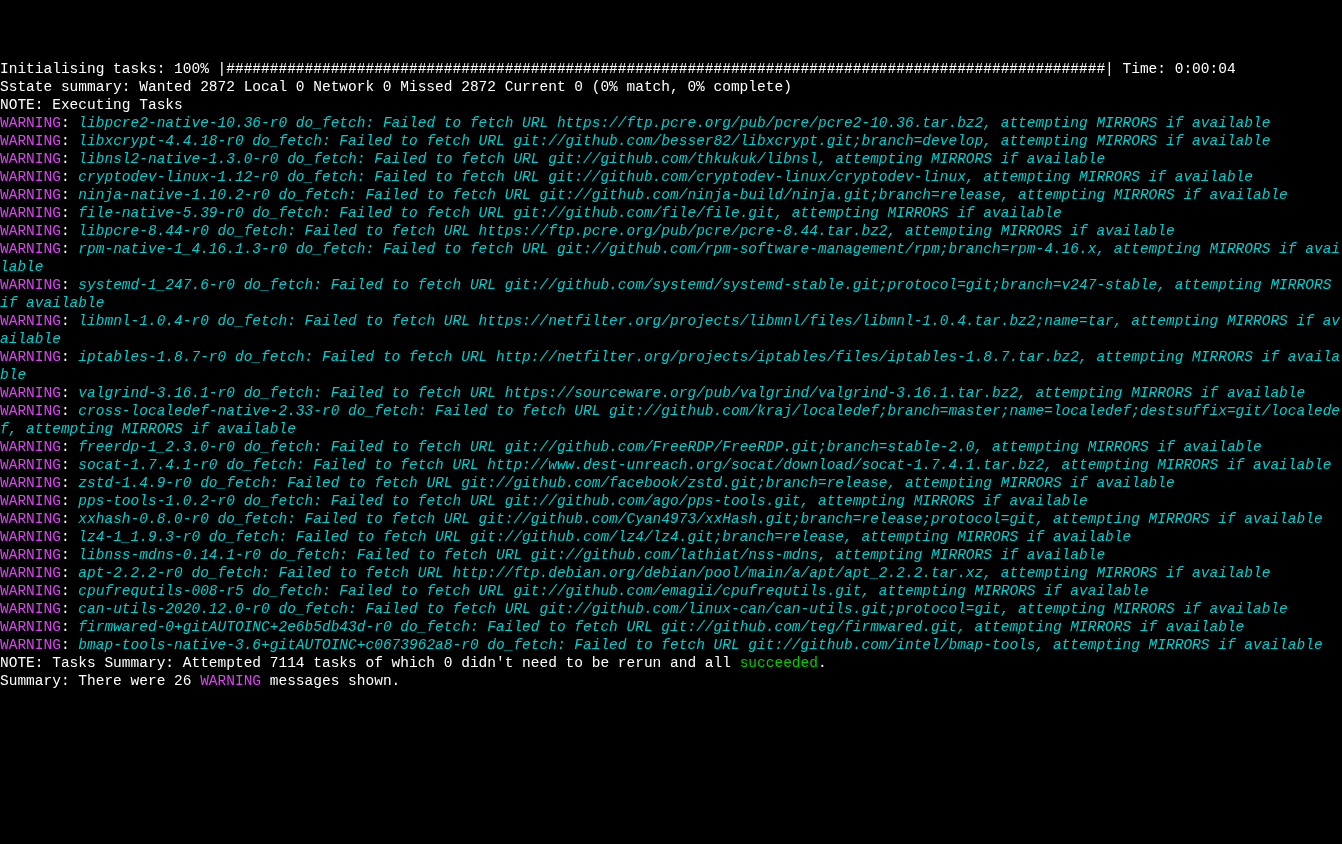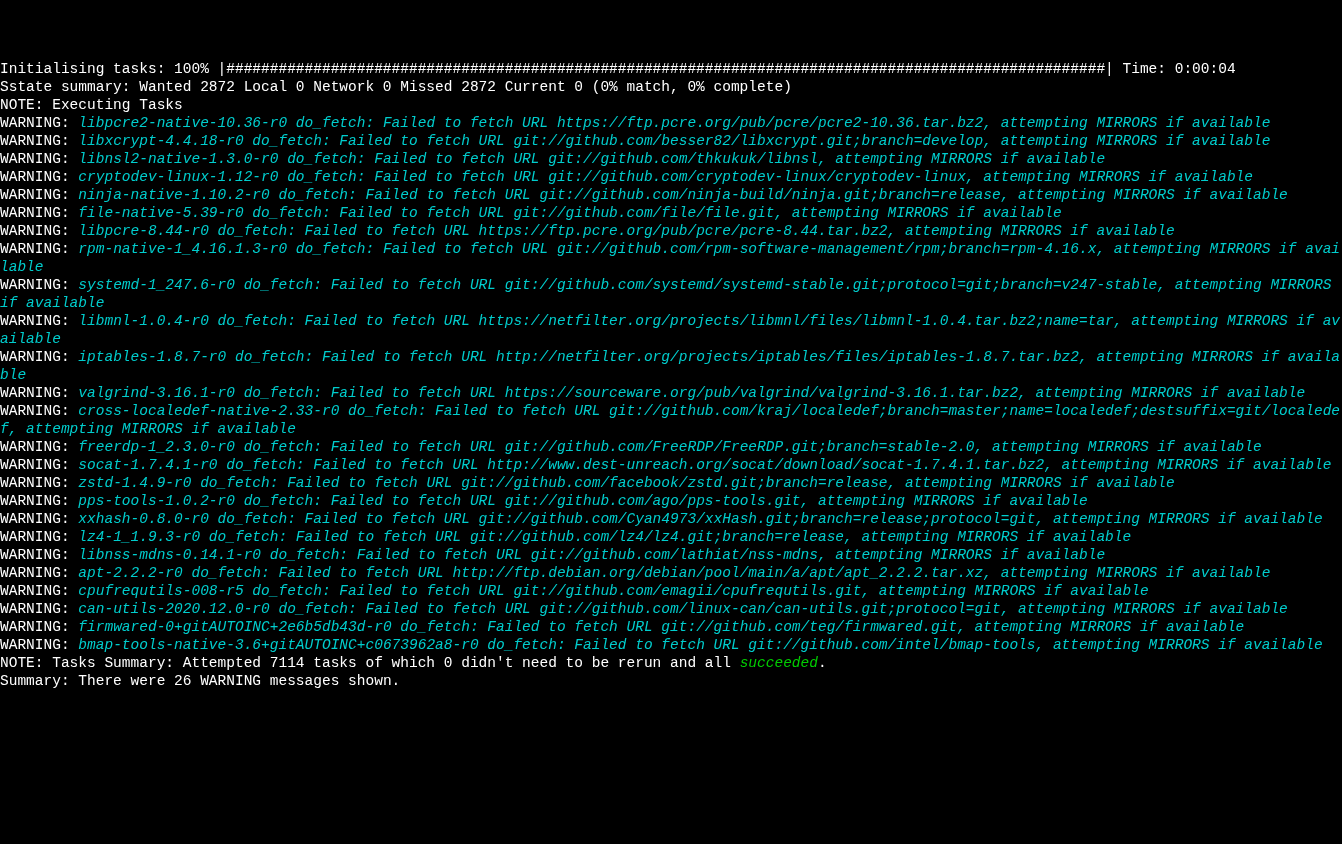--- a/index.html
+++ b/index.html
@@ -9,23 +9,23 @@
     font-size: 14.5px;
     line-height: 18px;
     margin: 0;
     padding: 6px 0 6px 0;
     white-space: pre-wrap;
     word-break: break-all;
     width: 1342px;
     box-sizing: border-box;
   }
   .white { color: #ffffff; margin-top: 16px; }
-  .yellow { color: #ffffff; }
+  .yellow { color: #d946ef; }
   .cyan-dim { color: #00cdcd; font-style: italic; }
-  .green { color: #00cd00; font-style: italic; }
+  .green { color: #00cd00; }
   .line { display: block; }
 </style>
 </head>
 <body>
 
 
 <div id="terminal"><span class="line"><span class="white">Initialising tasks: 100% |#####################################################################################################| Time: 0:00:04</span></span><span class="line"><span class="white">Sstate summary: Wanted 2872 Local 0 Network 0 Missed 2872 Current 0 (0% match, 0% complete)</span></span><span class="line"><span class="white">NOTE: Executing Tasks</span></span><span class="line"><span class="yellow">WARNING</span><span class="white">: </span><span class="cyan-dim">libpcre2-native-10.36-r0 do_fetch: Failed to fetch URL https://ftp.pcre.org/pub/pcre/pcre2-10.36.tar.bz2, attempting MIRRORS if available</span></span><span class="line"><span class="yellow">WARNING</span><span class="white">: </span><span class="cyan-dim">libxcrypt-4.4.18-r0 do_fetch: Failed to fetch URL git://github.com/besser82/libxcrypt.git;branch=develop, attempting MIRRORS if available</span></span><span class="line"><span class="yellow">WARNING</span><span class="white">: </span><span class="cyan-dim">libnsl2-native-1.3.0-r0 do_fetch: Failed to fetch URL git://github.com/thkukuk/libnsl, attempting MIRRORS if available</span></span><span class="line"><span class="yellow">WARNING</span><span class="white">: </span><span class="cyan-dim">cryptodev-linux-1.12-r0 do_fetch: Failed to fetch URL git://github.com/cryptodev-linux/cryptodev-linux, attempting MIRRORS if available</span></span><span class="line"><span class="yellow">WARNING</span><span class="white">: </span><span class="cyan-dim">ninja-native-1.10.2-r0 do_fetch: Failed to fetch URL git://github.com/ninja-build/ninja.git;branch=release, attempting MIRRORS if available</span></span><span class="line"><span class="yellow">WARNING</span><span class="white">: </span><span class="cyan-dim">file-native-5.39-r0 do_fetch: Failed to fetch URL git://github.com/file/file.git, attempting MIRRORS if available</span></span><span class="line"><span class="yellow">WARNING</span><span class="white">: </span><span class="cyan-dim">libpcre-8.44-r0 do_fetch: Failed to fetch URL https://ftp.pcre.org/pub/pcre/pcre-8.44.tar.bz2, attempting MIRRORS if available</span></span><span class="line"><span class="yellow">WARNING</span><span class="white">: </span><span class="cyan-dim">rpm-native-1_4.16.1.3-r0 do_fetch: Failed to fetch URL git://github.com/rpm-software-management/rpm;branch=rpm-4.16.x, attempting MIRRORS if available</span></span><span class="line"><span class="yellow">WARNING</span><span class="white">: </span><span class="cyan-dim">systemd-1_247.6-r0 do_fetch: Failed to fetch URL git://github.com/systemd/systemd-stable.git;protocol=git;branch=v247-stable, attempting MIRRORS if available</span></span><span class="line"><span class="yellow">WARNING</span><span class="white">: </span><span class="cyan-dim">libmnl-1.0.4-r0 do_fetch: Failed to fetch URL https://netfilter.org/projects/libmnl/files/libmnl-1.0.4.tar.bz2;name=tar, attempting MIRRORS if available</span></span><span class="line"><span class="yellow">WARNING</span><span class="white">: </span><span class="cyan-dim">iptables-1.8.7-r0 do_fetch: Failed to fetch URL http://netfilter.org/projects/iptables/files/iptables-1.8.7.tar.bz2, attempting MIRRORS if available</span></span><span class="line"><span class="yellow">WARNING</span><span class="white">: </span><span class="cyan-dim">valgrind-3.16.1-r0 do_fetch: Failed to fetch URL https://sourceware.org/pub/valgrind/valgrind-3.16.1.tar.bz2, attempting MIRRORS if available</span></span><span class="line"><span class="yellow">WARNING</span><span class="white">: </span><span class="cyan-dim">cross-localedef-native-2.33-r0 do_fetch: Failed to fetch URL git://github.com/kraj/localedef;branch=master;name=localedef;destsuffix=git/localedef, attempting MIRRORS if available</span></span><span class="line"><span class="yellow">WARNING</span><span class="white">: </span><span class="cyan-dim">freerdp-1_2.3.0-r0 do_fetch: Failed to fetch URL git://github.com/FreeRDP/FreeRDP.git;branch=stable-2.0, attempting MIRRORS if available</span></span><span class="line"><span class="yellow">WARNING</span><span class="white">: </span><span class="cyan-dim">socat-1.7.4.1-r0 do_fetch: Failed to fetch URL http://www.dest-unreach.org/socat/download/socat-1.7.4.1.tar.bz2, attempting MIRRORS if available</span></span><span class="line"><span class="yellow">WARNING</span><span class="white">: </span><span class="cyan-dim">zstd-1.4.9-r0 do_fetch: Failed to fetch URL git://github.com/facebook/zstd.git;branch=release, attempting MIRRORS if available</span></span><span class="line"><span class="yellow">WARNING</span><span class="white">: </span><span class="cyan-dim">pps-tools-1.0.2-r0 do_fetch: Failed to fetch URL git://github.com/ago/pps-tools.git, attempting MIRRORS if available</span></span><span class="line"><span class="yellow">WARNING</span><span class="white">: </span><span class="cyan-dim">xxhash-0.8.0-r0 do_fetch: Failed to fetch URL git://github.com/Cyan4973/xxHash.git;branch=release;protocol=git, attempting MIRRORS if available</span></span><span class="line"><span class="yellow">WARNING</span><span class="white">: </span><span class="cyan-dim">lz4-1_1.9.3-r0 do_fetch: Failed to fetch URL git://github.com/lz4/lz4.git;branch=release, attempting MIRRORS if available</span></span><span class="line"><span class="yellow">WARNING</span><span class="white">: </span><span class="cyan-dim">libnss-mdns-0.14.1-r0 do_fetch: Failed to fetch URL git://github.com/lathiat/nss-mdns, attempting MIRRORS if available</span></span><span class="line"><span class="yellow">WARNING</span><span class="white">: </span><span class="cyan-dim">apt-2.2.2-r0 do_fetch: Failed to fetch URL http://ftp.debian.org/debian/pool/main/a/apt/apt_2.2.2.tar.xz, attempting MIRRORS if available</span></span><span class="line"><span class="yellow">WARNING</span><span class="white">: </span><span class="cyan-dim">cpufrequtils-008-r5 do_fetch: Failed to fetch URL git://github.com/emagii/cpufrequtils.git, attempting MIRRORS if available</span></span><span class="line"><span class="yellow">WARNING</span><span class="white">: </span><span class="cyan-dim">can-utils-2020.12.0-r0 do_fetch: Failed to fetch URL git://github.com/linux-can/can-utils.git;protocol=git, attempting MIRRORS if available</span></span><span class="line"><span class="yellow">WARNING</span><span class="white">: </span><span class="cyan-dim">firmwared-0+gitAUTOINC+2e6b5db43d-r0 do_fetch: Failed to fetch URL git://github.com/teg/firmwared.git, attempting MIRRORS if available</span></span><span class="line"><span class="yellow">WARNING</span><span class="white">: </span><span class="cyan-dim">bmap-tools-native-3.6+gitAUTOINC+c0673962a8-r0 do_fetch: Failed to fetch URL git://github.com/intel/bmap-tools, attempting MIRRORS if available</span></span><span class="line"><span class="white">NOTE: Tasks Summary: Attempted 7114 tasks of which 0 didn't need to be rerun and all </span><span class="green">succeeded</span><span class="white">.</span></span><span class="line"><span class="white"></span></span><span class="line"><span class="white">Summary: There were 26 </span><span class="yellow">WARNING</span><span class="white"> messages shown.</span></span></div>
 
 
 

